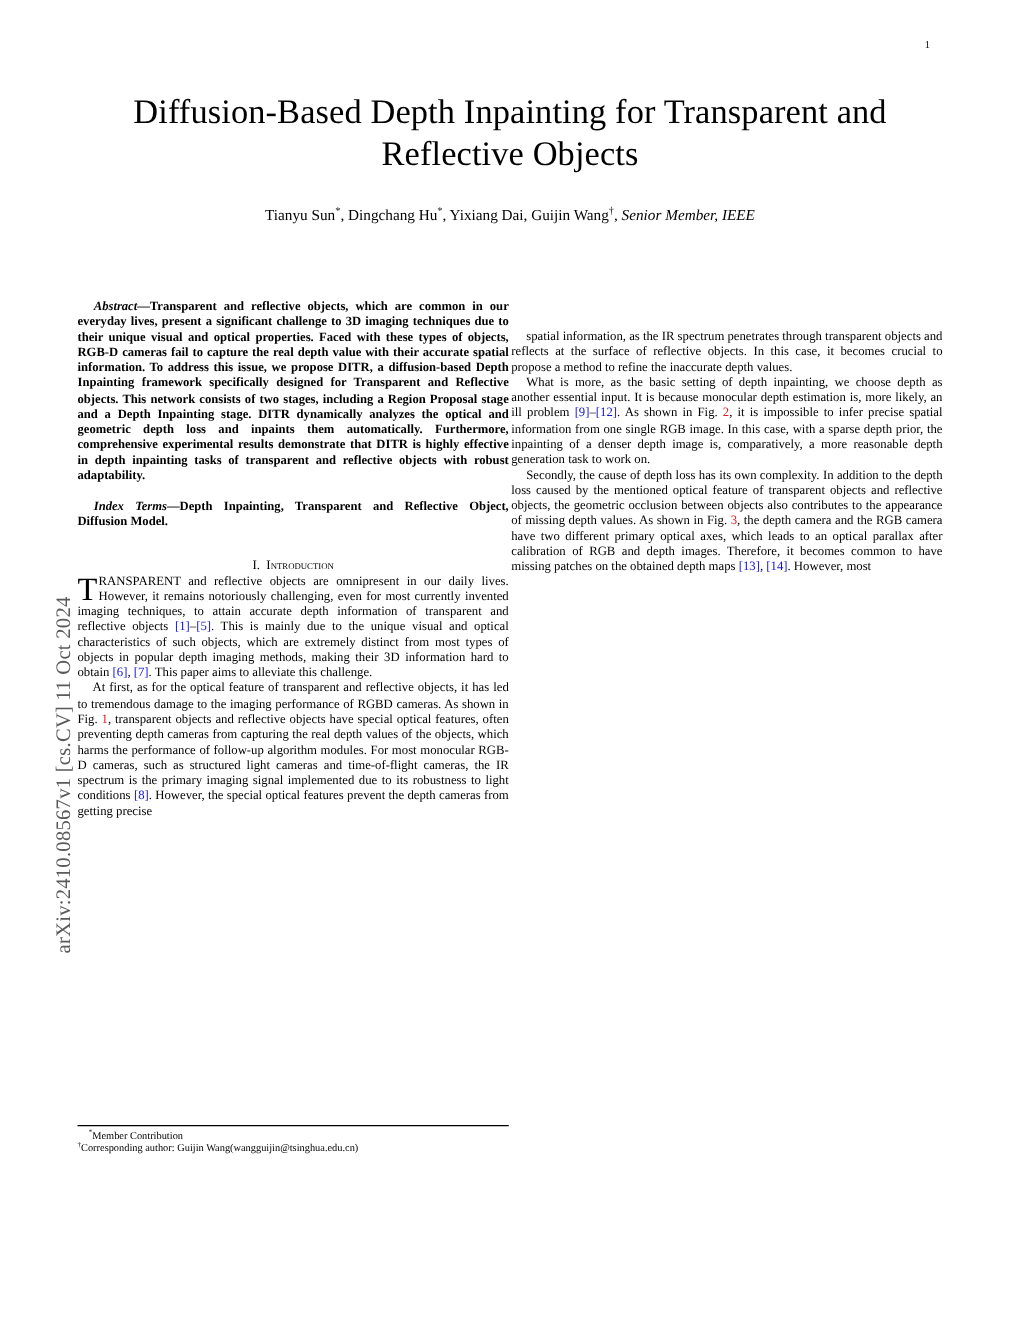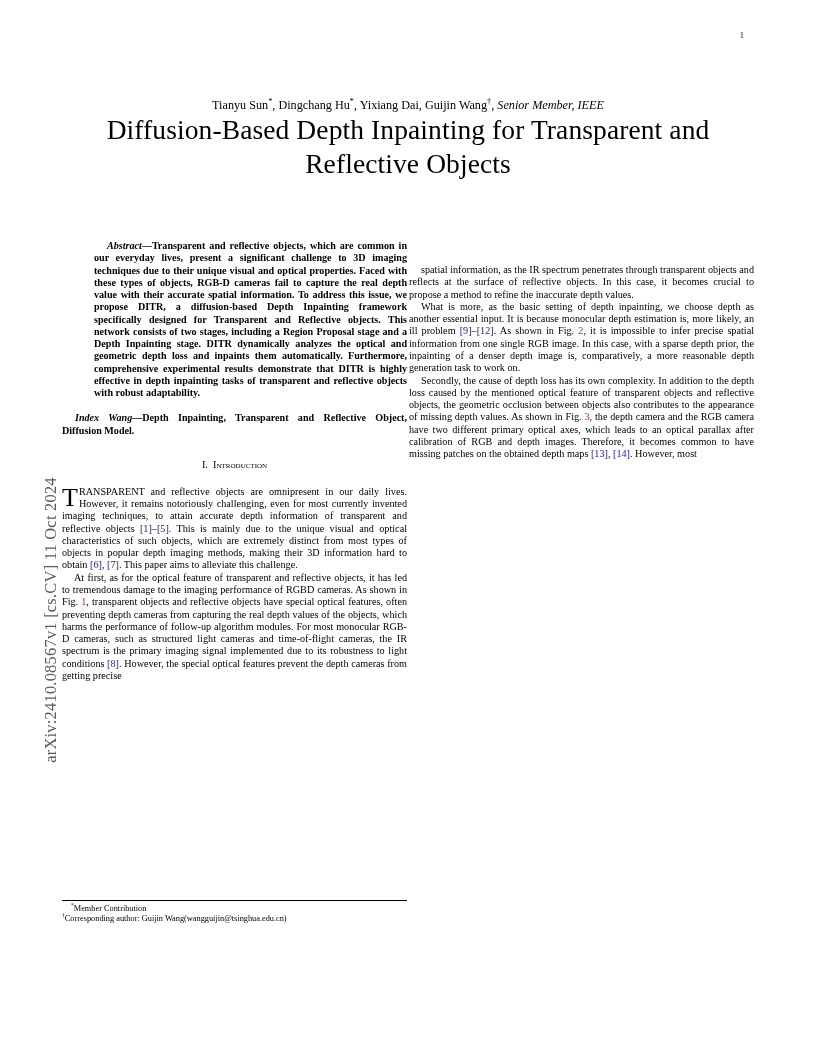--- a/index.html
+++ b/index.html
@@ -50,26 +50,26 @@
   .col{position:absolute;top:240px;width:345px;}
   #col-left{left:62px;}
   #col-right{left:409px;}
 
   p{margin:0;text-align:justify;font-size:10.2px;line-height:1.205;
     font-family:"Liberation Serif", serif;text-justify:inter-word;}
   p.ind{text-indent:12px;}
 
   .abstract, .indexterms{font-weight:bold;font-size:10.1px;line-height:1.215;text-align:justify;}
   .abstract .lead, .indexterms .lead{font-style:italic;font-weight:bold;}
-  .abstract{text-indent:13px;margin-left:32px;}
+  .abstract{text-indent:13px;}
   .indexterms{text-indent:13px;margin-top:13px;}
 
   h2.section{
     text-align:center;font-weight:400;font-size:10.3px;
-    margin:22px 0 16px 0;font-family:"Liberation Serif", serif;
+    margin:22px 0 2px 0;font-family:"Liberation Serif", serif;
   }
   h2.section .sc{font-variant:small-caps;}
 
   .cite{color:#1414d8;}
   .figref{color:#e02020;}
 
   
   .dropwrap{position:relative;}
   .dropwrap .dropcap{
     float:left;font-size:26px;line-height:21px;
@@ -87,31 +87,31 @@
 </head>
 <body>
 
 <div class="page">
 
   <div id="arxiv-stamp">arXiv:2410.08567v1  [cs.CV]  11 Oct 2024</div>
 
   <div id="page-number">1</div>
 
   <div id="title-block">
+    <div id="paper-title">Diffusion-Based Depth Inpainting for Transparent and Reflective Objects</div>
     <div id="author-line">
       <span>Tianyu Sun</span><sup>*</sup><span>, Dingchang Hu</span><sup>*</sup><span>, Yixiang Dai, Guijin Wang</span><sup>†</sup><span>, </span><span class="it">Senior Member, IEEE</span>
     </div>
-    <div id="paper-title">Diffusion-Based Depth Inpainting for Transparent and Reflective Objects</div>
   </div>
 
   <div class="col" id="col-left">
 
     <p class="abstract"><span class="lead">Abstract</span><span>—</span><span>Transparent and reflective objects, which are common in our everyday lives, present a significant challenge to 3D imaging techniques due to their unique visual and optical properties. Faced with these types of objects, RGB-D cameras fail to capture the real depth value with their accurate spatial information. To address this issue, we propose DITR, a diffusion-based Depth Inpainting framework specifically designed for Transparent and Reflective objects. This network consists of two stages, including a Region Proposal stage and a Depth Inpainting stage. DITR dynamically analyzes the optical and geometric depth loss and inpaints them automatically. Furthermore, comprehensive experimental results demonstrate that DITR is highly effective in depth inpainting tasks of transparent and reflective objects with robust adaptability.</span></p>
 
-    <p class="indexterms"><span class="lead">Index Wang</span><span>—</span><span>Depth Inpainting, Transparent and Reflective Object, Diffusion Model.</span></p>
+    <p class="indexterms"><span class="lead">Index Terms</span><span>—</span><span>Depth Inpainting, Transparent and Reflective Object, Diffusion Model.</span></p>
 
     <h2 class="section"><span>I.</span>&nbsp;&nbsp;<span class="sc">Introduction</span></h2>
 
     <p class="dropwrap"><span class="dropcap">T</span><span>RANSPARENT and reflective objects are omnipresent in our daily lives. However, it remains notoriously challenging, even for most currently invented imaging techniques, to attain accurate depth information of transparent and reflective objects </span><span class="cite">[1]</span><span>–</span><span class="cite">[5]</span><span>. This is mainly due to the unique visual and optical characteristics of such objects, which are extremely distinct from most types of objects in popular depth imaging methods, making their 3D information hard to obtain </span><span class="cite">[6]</span><span>, </span><span class="cite">[7]</span><span>. This paper aims to alleviate this challenge.</span></p>
 
 
     <p class="ind"><span>At first, as for the optical feature of transparent and reflective objects, it has led to tremendous damage to the imaging performance of RGBD cameras. As shown in Fig. </span><span class="figref">1</span><span>, transparent objects and reflective objects have special optical features, often preventing depth cameras from capturing the real depth values of the objects, which harms the performance of follow-up algorithm modules. For most monocular RGB-D cameras, such as structured light cameras and time-of-flight cameras, the IR spectrum is the primary imaging signal implemented due to its robustness to light conditions </span><span class="cite">[8]</span><span>. However, the special optical features prevent the depth cameras from getting precise</span></p>
 
   </div>
 

